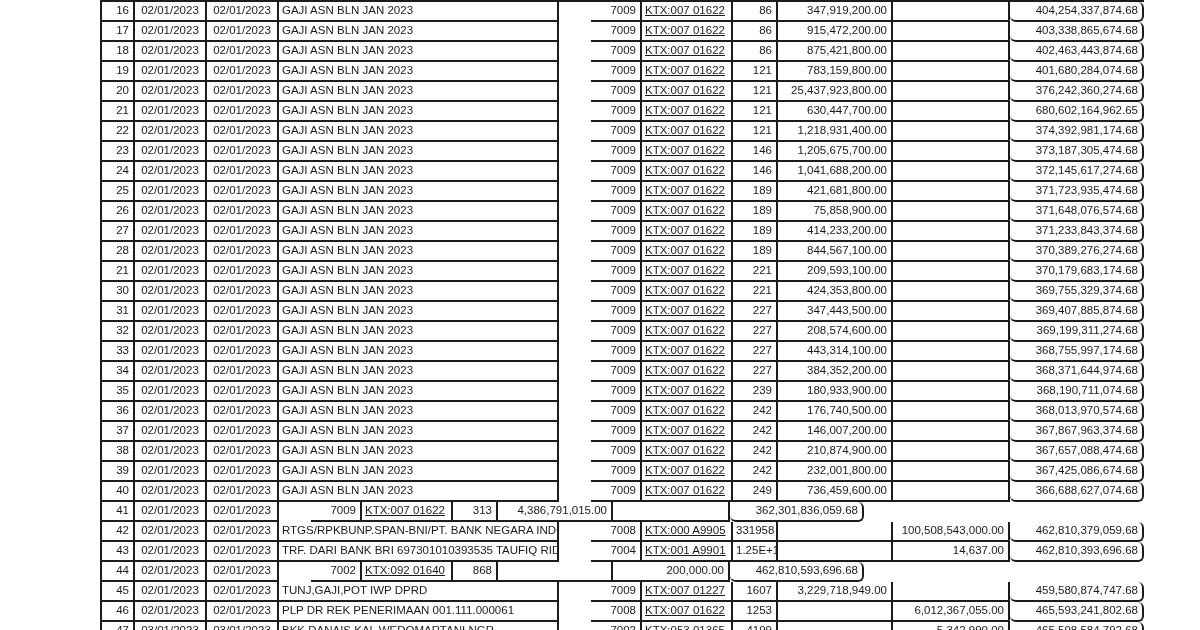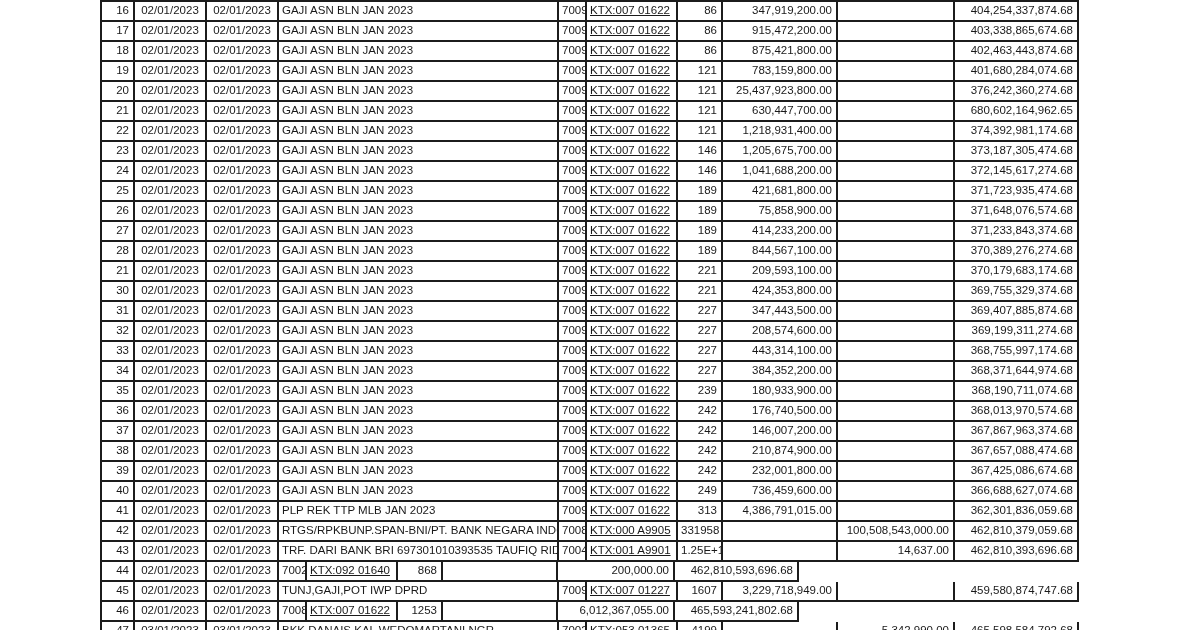--- a/index.html
+++ b/index.html
@@ -34,26 +34,26 @@
     overflow: hidden;
     padding: 0 3px;
   }
   .a-left   { text-align: left; }
   .a-right  { text-align: right; padding-right: 4px; }
   .a-center { text-align: center; padding: 0 1px; }
   .c0 { width: 33px; }
   .c1 { width: 72px; }
   .c2 { width: 72px; }
   .c3 { width: 280px; }
-  .c4 { width: 28px; }
+  .c4 { width: 51px; margin-left: 32px; }
   .c5 { width: 91px; text-decoration: underline; }
   .c6 { width: 45px; }
   .c7 { width: 115px; }
   .c8 { width: 117px; }
-  .c9 { width: 124px; }
+  .c9 { width: 134px; border-radius: 6px; }
 </style>
 </head>
 <body>
 
 <div class="sheet">
   <div id="rows">
       <div class="row">
         <div class="cell c0 a-right">16</div>
         <div class="cell c1 a-center">02/01/2023</div>
         <div class="cell c2 a-center">02/01/2023</div>
@@ -350,21 +350,20 @@
         <div class="cell c5 a-left">KTX:007 01622</div>
         <div class="cell c6 a-right">249</div>
         <div class="cell c7 a-right">736,459,600.00</div>
         <div class="cell c8 a-right"></div>
         <div class="cell c9 a-right">366,688,627,074.68</div>
       </div>
       <div class="row">
         <div class="cell c0 a-right">41</div>
         <div class="cell c1 a-center">02/01/2023</div>
         <div class="cell c2 a-center">02/01/2023</div>
-        <div class="cell c3 a-left">PLP REK TTP MLB JAN 2023</div>
         <div class="cell c4 a-right">7009</div>
         <div class="cell c5 a-left">KTX:007 01622</div>
         <div class="cell c6 a-right">313</div>
         <div class="cell c7 a-right">4,386,791,015.00</div>
         <div class="cell c8 a-right"></div>
         <div class="cell c9 a-right">362,301,836,059.68</div>
       </div>
       <div class="row">
         <div class="cell c0 a-right">42</div>
         <div class="cell c1 a-center">02/01/2023</div>
@@ -409,20 +408,21 @@
         <div class="cell c5 a-left">KTX:007 01227</div>
         <div class="cell c6 a-right">1607</div>
         <div class="cell c7 a-right">3,229,718,949.00</div>
         <div class="cell c8 a-right"></div>
         <div class="cell c9 a-right">459,580,874,747.68</div>
       </div>
       <div class="row">
         <div class="cell c0 a-right">46</div>
         <div class="cell c1 a-center">02/01/2023</div>
         <div class="cell c2 a-center">02/01/2023</div>
+        <div class="cell c3 a-left">PLP DR REK PENERIMAAN 001.111.000061</div>
         <div class="cell c4 a-right">7008</div>
         <div class="cell c5 a-left">KTX:007 01622</div>
         <div class="cell c6 a-right">1253</div>
         <div class="cell c7 a-right"></div>
         <div class="cell c8 a-right">6,012,367,055.00</div>
         <div class="cell c9 a-right">465,593,241,802.68</div>
       </div>
       <div class="row">
         <div class="cell c0 a-right">47</div>
         <div class="cell c1 a-center">03/01/2023</div>

